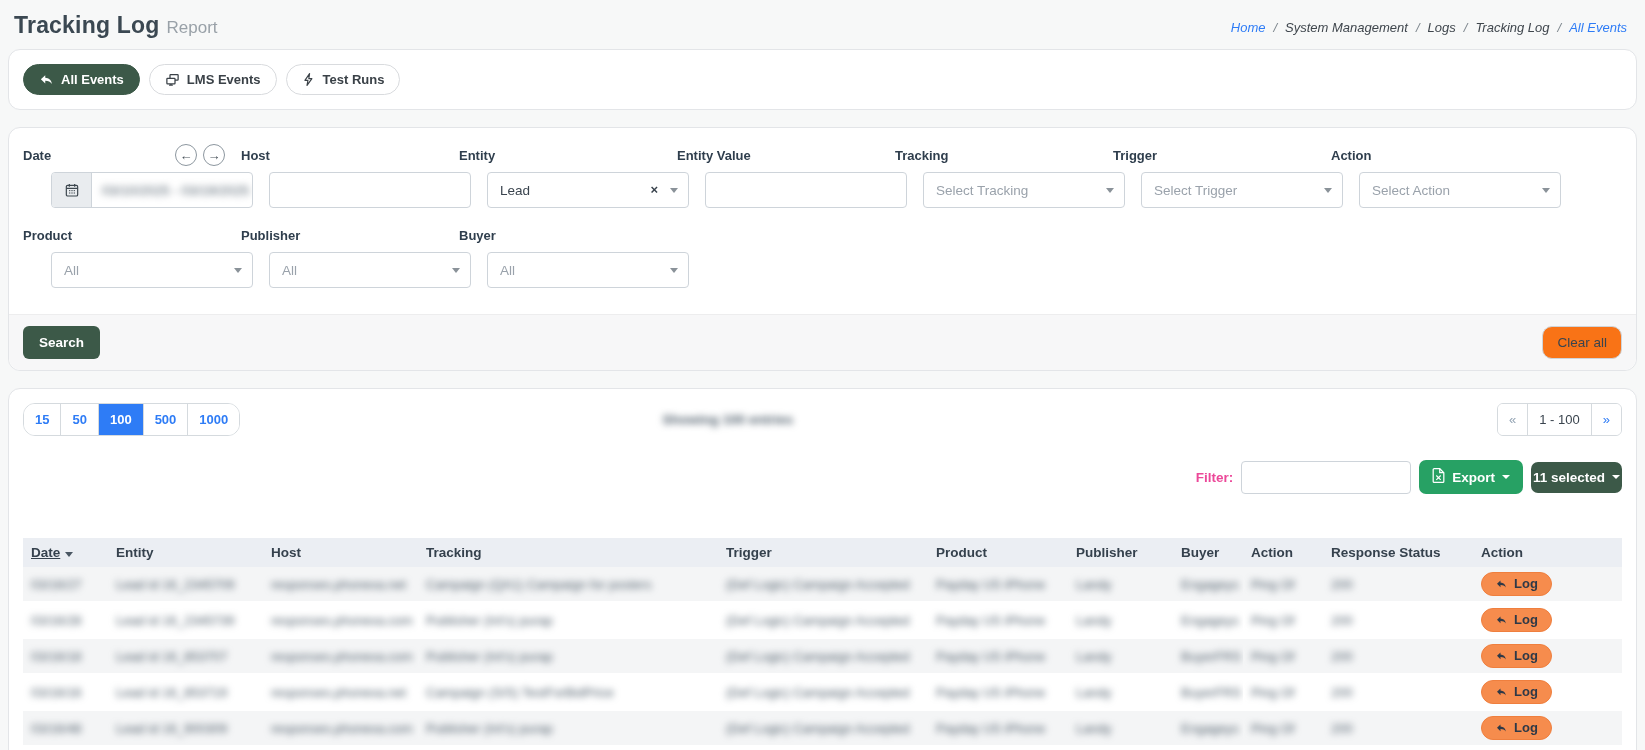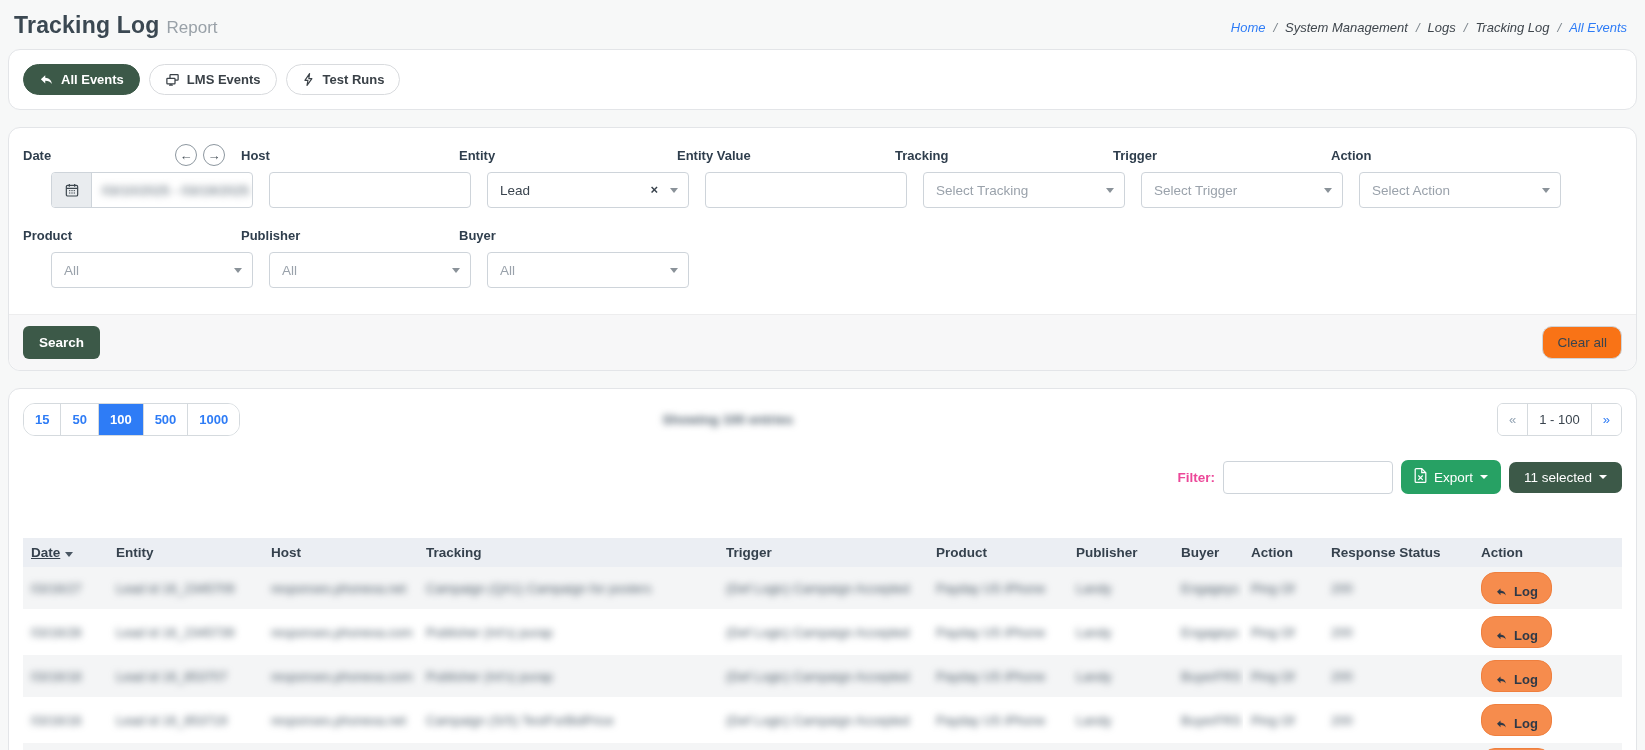--- a/index.html
+++ b/index.html
@@ -75,36 +75,36 @@
   .pg { padding:8px 11px; font-size:13px; border-right:1px solid #d5dade; font-family:inherit; background:#fff; border-top:none; border-bottom:none; border-left:none; }
   .pg:last-child { border-right:none; }
   .pg.prev { color:#93a3b3; cursor:pointer; }
   .pg.range { color:#3a444e; min-width:62px; text-align:center; }
   .pg.next { color:#2e7cf6; cursor:pointer; }
 
   .filter-line { display:flex; justify-content:flex-end; align-items:center; gap:8px; margin-bottom:44px; }
   .filter-label { font-size:13.5px; font-weight:700; color:#ec4899; }
   .filter-input { width:170px; height:33px; border:1px solid #ced4da; border-radius:4px; outline:none; font-family:inherit; padding:0 8px; }
   .btn-export, .btn-selected { color:#fff; border:none; border-radius:7px; padding:8px 13px; font-size:13.5px;
-               font-weight:400; display:inline-flex; align-items:center; gap:7px; cursor:pointer; font-family:inherit;text-align:right; }
+               font-weight:700; display:inline-flex; align-items:center; gap:7px; cursor:pointer; font-family:inherit;text-align:right; }
   .btn-export { background:#27a164; }
-  .btn-selected { background:#3c5948; padding:8px 15px; }
+  .btn-selected { background:#3c5948; padding:8px 2px; }
   .caret-w { width:0; height:0; border-left:4px solid transparent; border-right:4px solid transparent;
              border-top:4.5px solid #fff; display:inline-block; }
 
   table { width:100%; border-collapse:collapse; table-layout:fixed; font-size:13px; }
   thead th { background:#ebeef3; color:#35414d; text-align:left; font-weight:700; padding:7px 8px; font-size:13.5px; }
   th .th-label { white-space:nowrap; }
   th.sorted .th-label { text-decoration:underline; }
   .sort-caret { width:0; height:0; border-left:4px solid transparent; border-right:4px solid transparent;
                 border-top:5px solid #4a5763; display:inline-block; margin-left:5px; }
   tbody td { padding:5px 8px; border-bottom:2px solid #fff; white-space:nowrap; overflow:hidden; }
   tbody tr:nth-child(odd) { background:#f4f5f6; }
   .redacted { filter:blur(3.5px); color:#4e5d6a; user-select:none; }
-  .btn-log { background:#f68c4d; border:1px solid #ef7f3e; border-radius:14px; padding:11px 13px 4px;
+  .btn-log { background:#f68c4d; border:1px solid #ef7f3e; border-radius:14px; padding:3px 13px 4px;
              color:#2e3947; font-weight:700; font-size:13px; display:inline-flex; align-items:center;
              gap:6px; cursor:pointer; font-family:inherit; }
 </style>
 </head>
 <body>
 
 <header class="topbar">
   <div class="titles">
     <h1>Tracking Log</h1><span class="subtitle">Report</span>
   </div>

